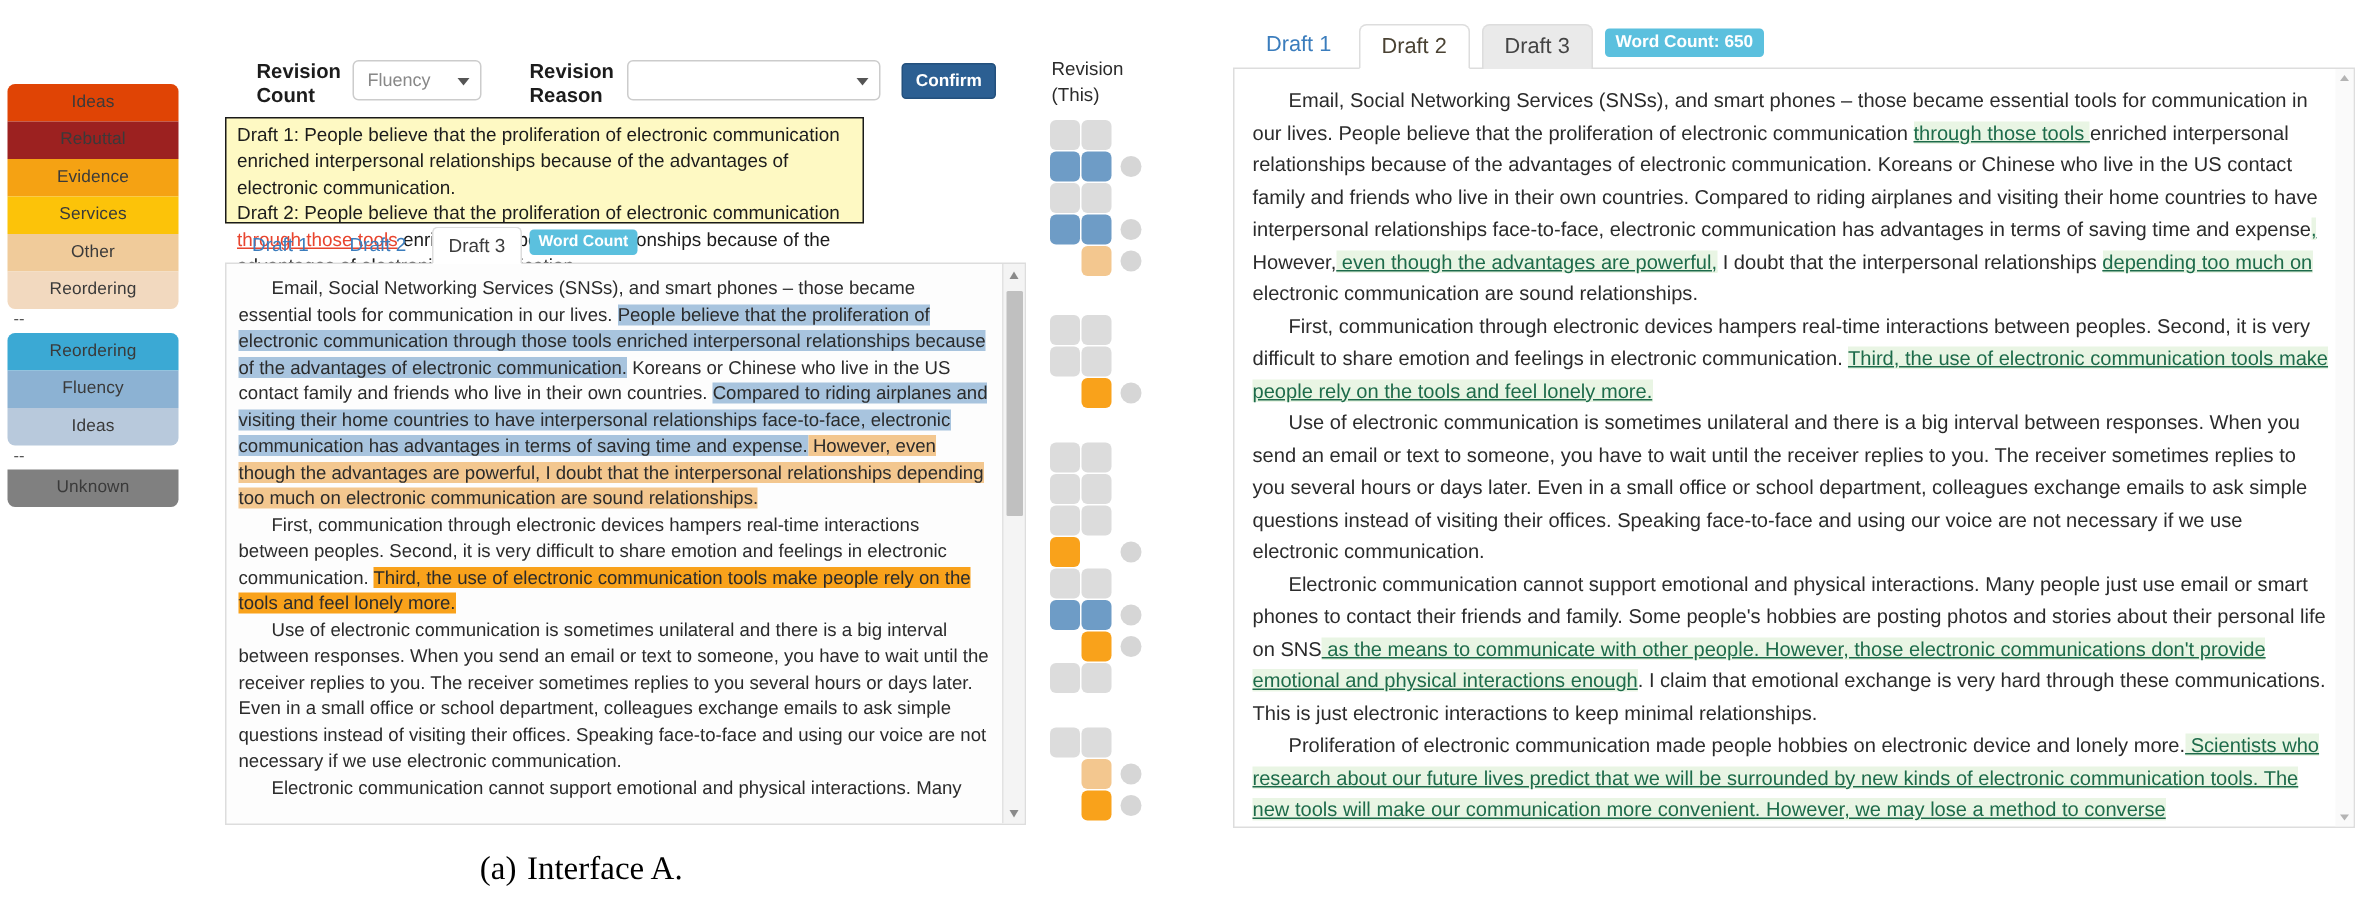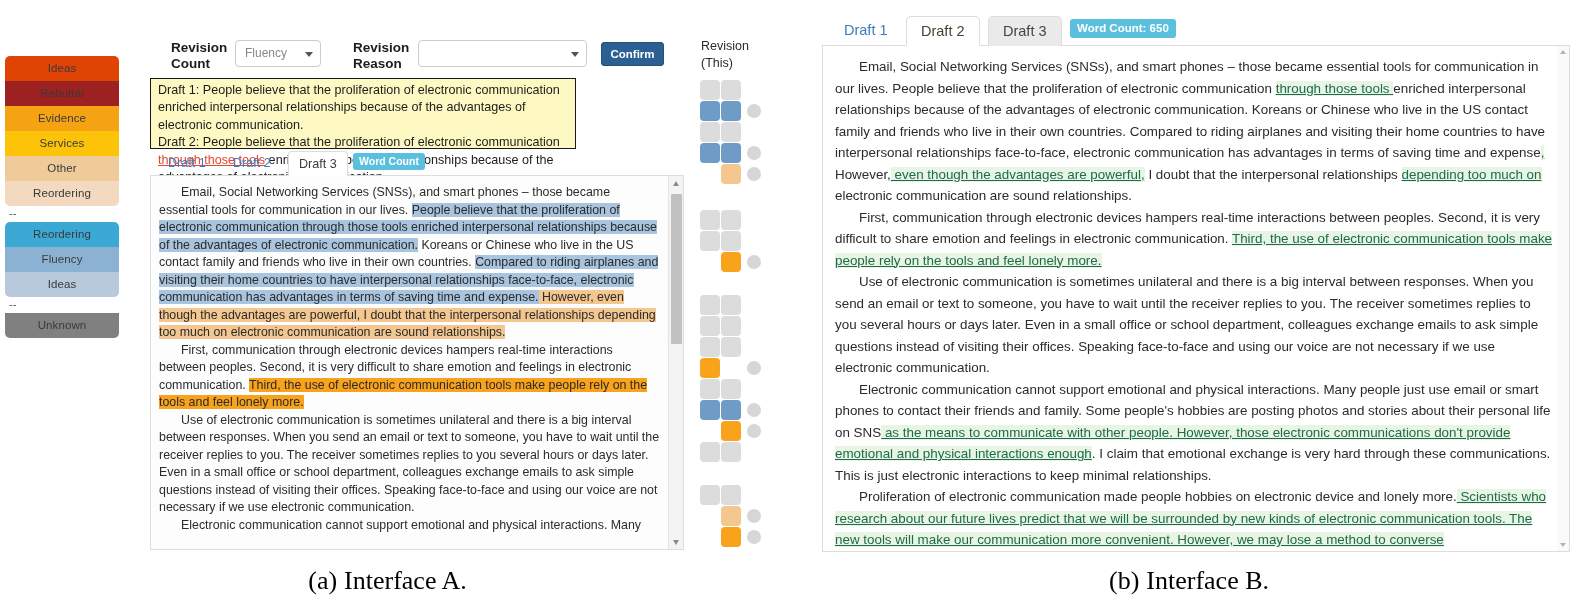--- a/index.html
+++ b/index.html
@@ -278,21 +278,21 @@
     border-left: 3px solid transparent;
     border-right: 3px solid transparent;
   }
   .sbar-b i.up { top: 4px; border-bottom: 4px solid #b4b4b4; }
   .sbar-b i.dn { bottom: 4px; border-top: 4px solid #b4b4b4; }
 
   
   .caption {
     position: absolute; top: 566px;
     font-family: "Liberation Serif", serif;
-    font-size: 26px;
+    font-size: 22px;
     color: #000;
     text-align: center;
   }
   .caption .lbl { margin-right: 7px; }
   #cap-a { left: 0; width: 775px; }
   #cap-b { left: 800px; width: 778px; }
 </style>
 </head>
 <body>
 
@@ -463,17 +463,14 @@
       <div class="sbar-b">
         <i class="up"></i>
         <i class="dn"></i>
       </div>
     </div>
   </div>
 
   <div class="caption" id="cap-a">
     <span class="lbl">(a)</span><span>Interface A.</span>
   </div>
-  <div class="caption" id="cap-b">
-    <span class="lbl">(b)</span><span>Interface B.</span>
-  </div>
 
 </div>
 
 </body></html>

